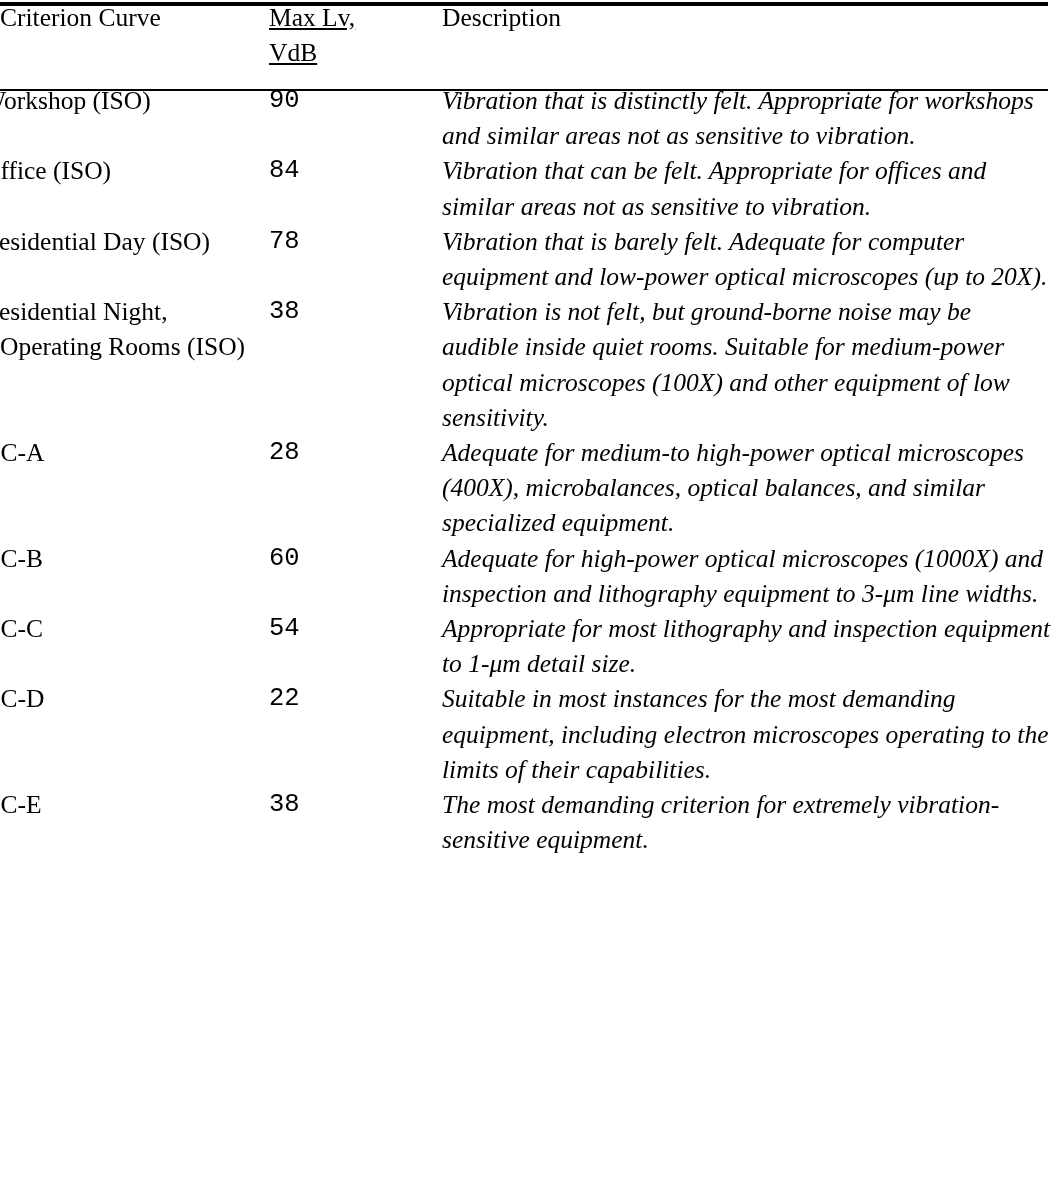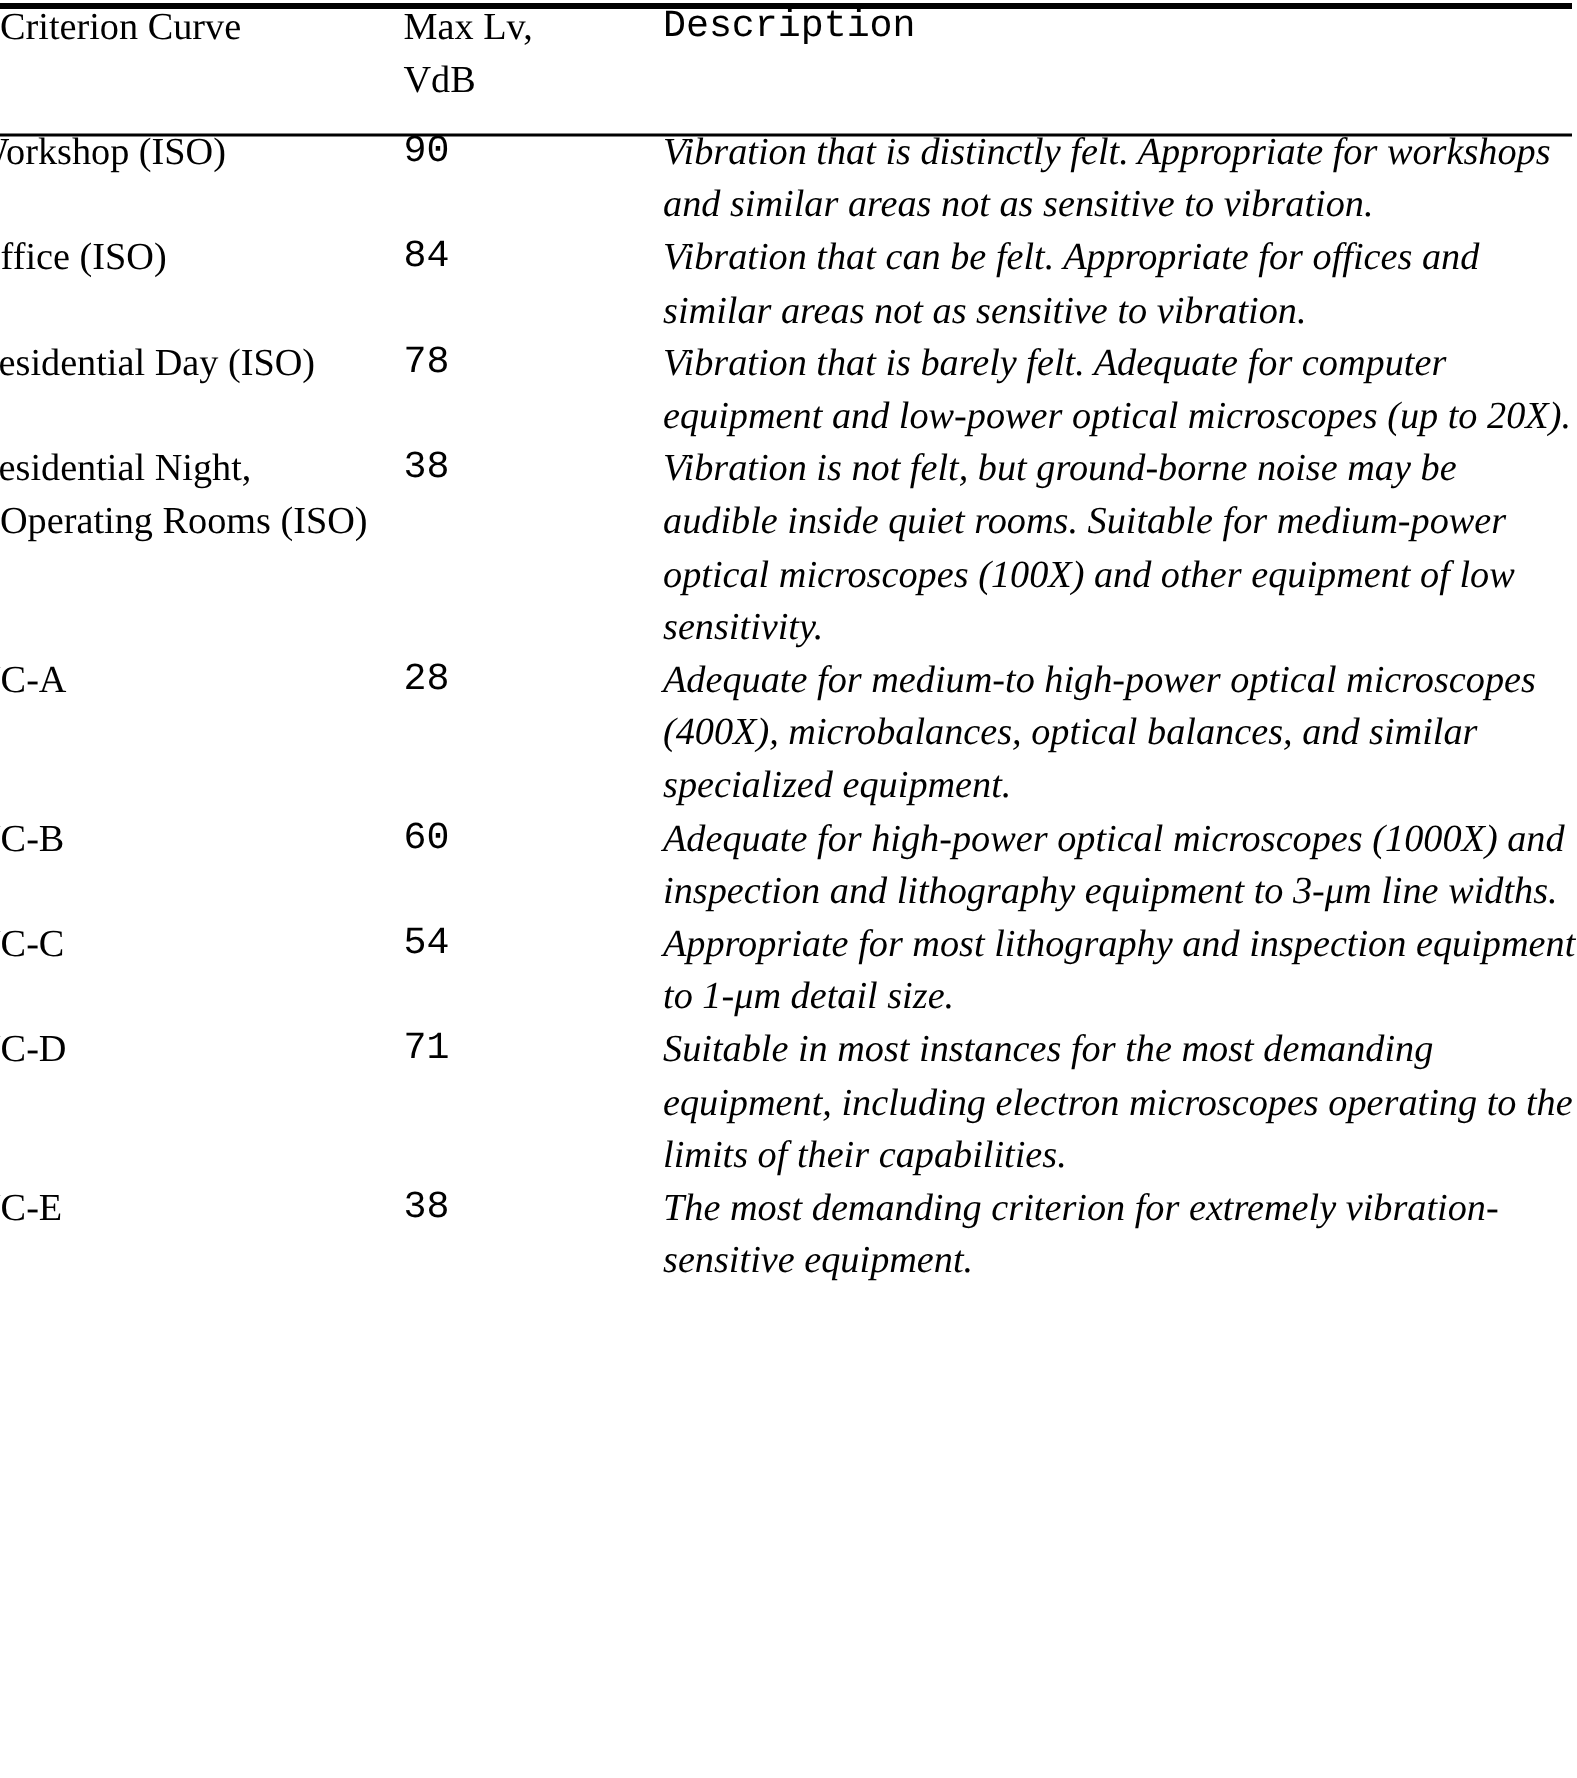--- a/index.html
+++ b/index.html
@@ -55,22 +55,22 @@
     padding: 0;
     border: 0;
   }
   thead th {
     font-size: 25.5px;
     line-height: 35px;
     padding-top: 13px;
     padding-bottom: 14px;
   }
   th.h-criterion { padding-left: 38px; }
-  th.h-maxlv     { padding-left: 37px; padding-right: 40px; }
-  th.h-desc      { padding-left: 43px; padding-right: 36px; font-family: Liberation Mono, monospace; }
+  th.h-maxlv     { padding-left: 37px; padding-right: 40px; text-decoration: underline; }
+  th.h-desc      { padding-left: 43px; padding-right: 36px; }
 
   tbody tr:first-child td { padding-top: 13px; }
 
   tbody td {
     font-size: 25.5px;
     line-height: 35.2px;
   }
   td.c-criterion {
     padding-left: 56px;
     text-indent: -18px;
@@ -138,21 +138,21 @@
           <td class="c-maxlv">60</td>
           <td class="c-desc">Adequate for high-power optical microscopes (1000X) and inspection and lithography equipment to 3-μm line widths.</td>
         </tr>
         <tr>
           <td class="c-criterion">VC-C</td>
           <td class="c-maxlv">54</td>
           <td class="c-desc">Appropriate for most lithography and inspection equipment to 1-μm detail size.</td>
         </tr>
         <tr>
           <td class="c-criterion">VC-D</td>
-          <td class="c-maxlv">71</td>
+          <td class="c-maxlv">22</td>
           <td class="c-desc">Suitable in most instances for the most demanding equipment, including electron microscopes operating to the limits of their capabilities.</td>
         </tr>
         <tr>
           <td class="c-criterion">VC-E</td>
           <td class="c-maxlv">38</td>
           <td class="c-desc">The most demanding criterion for extremely vibration-sensitive equipment.</td>
         </tr>
       </tbody>
   </table>
 

